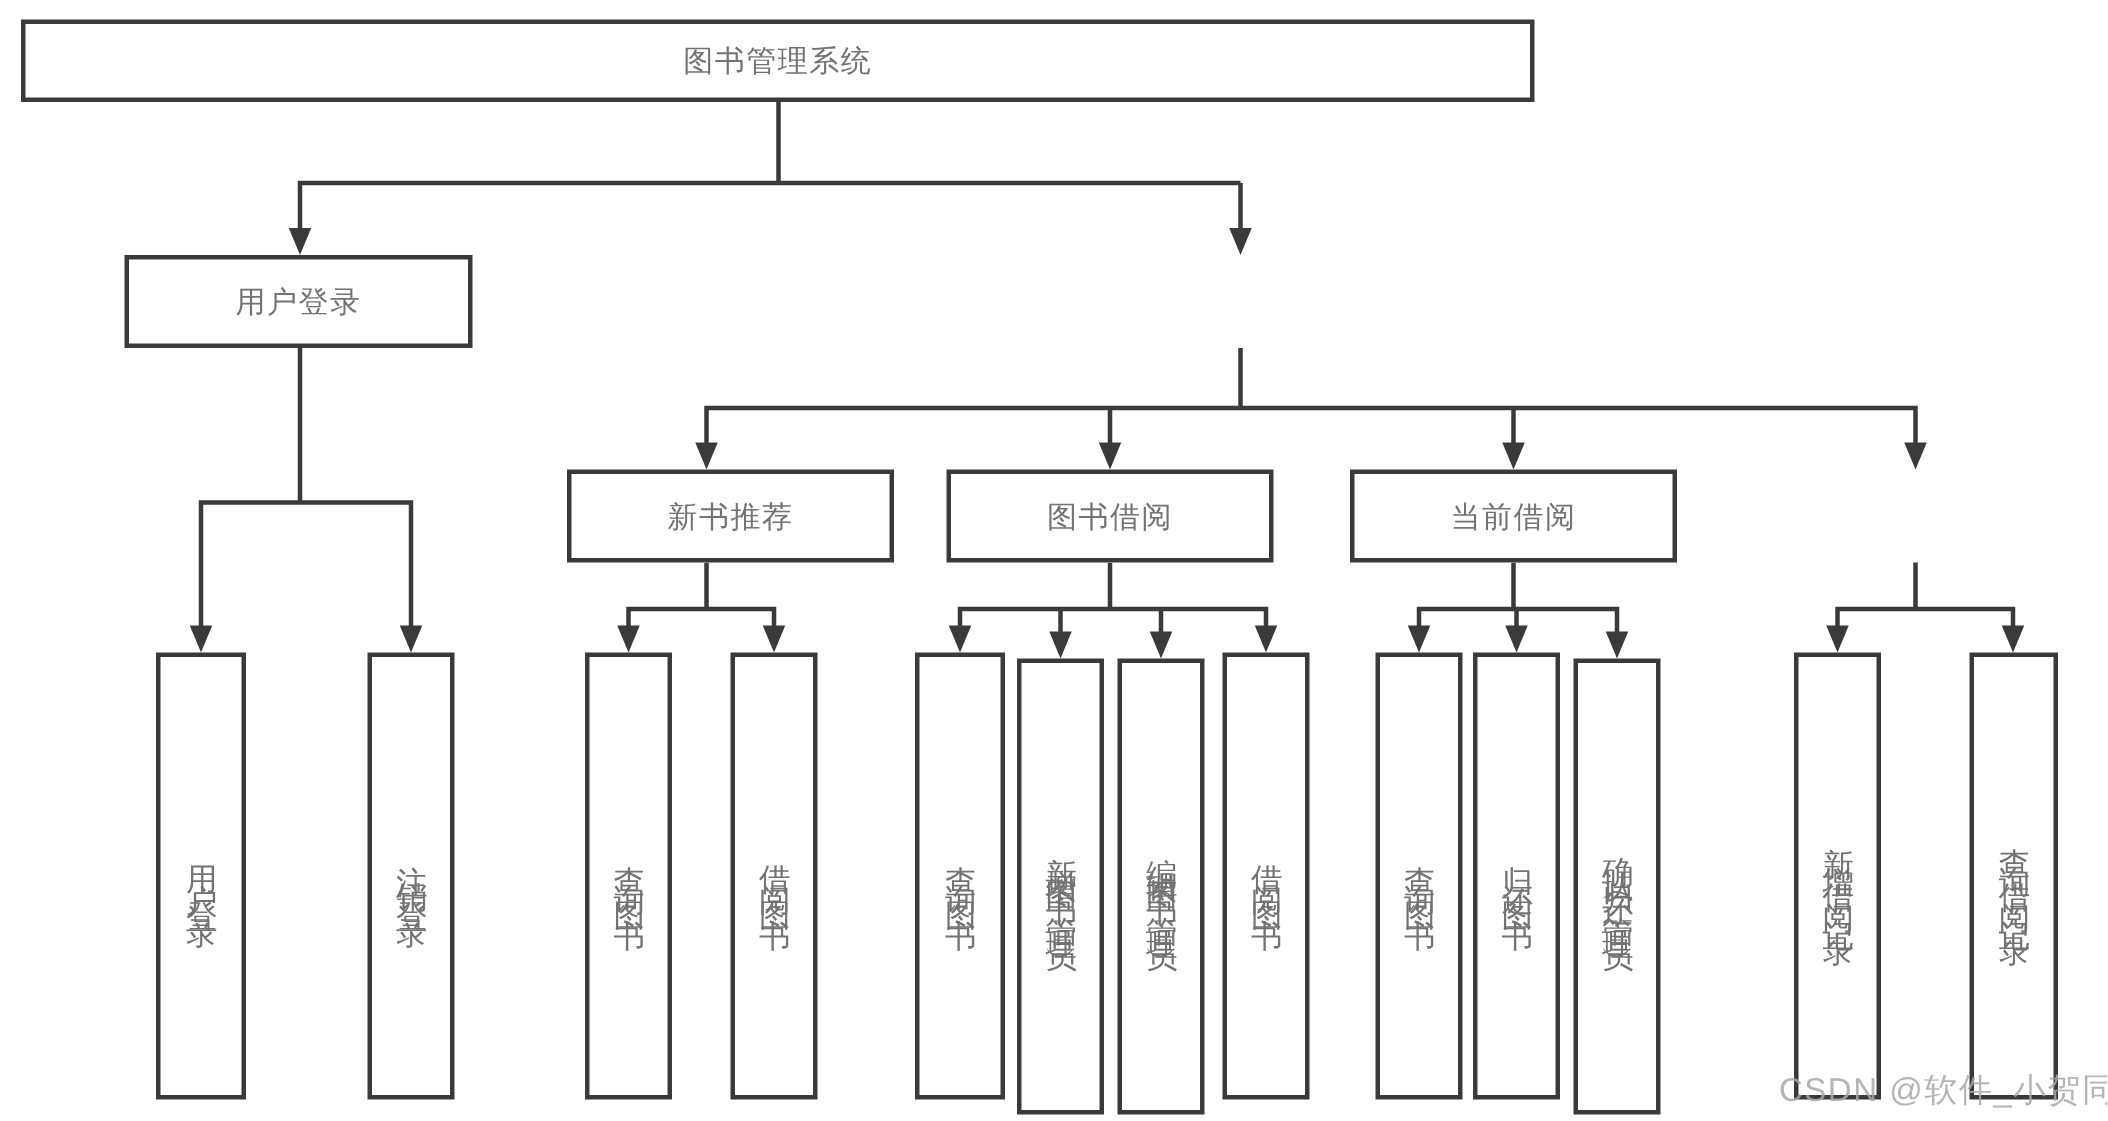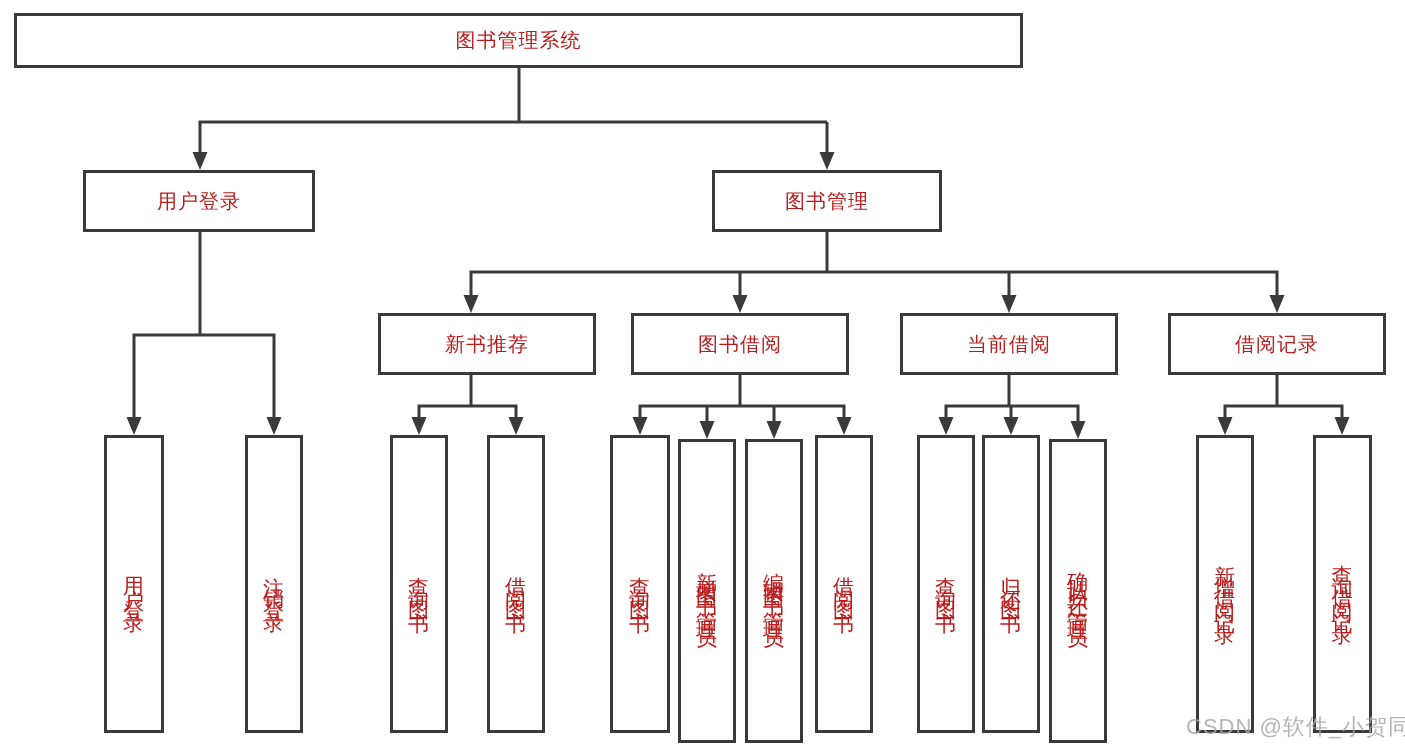--- a/index.html
+++ b/index.html
@@ -18,21 +18,21 @@
     pointer-events: none;
   }
   .node {
     position: absolute;
     background: #ffffff;
     border: 3px solid #3a3a3a;
     box-sizing: border-box;
     display: flex;
     align-items: center;
     justify-content: center;
-    color: #b91c1c;
+    color: #737373;
   }
   .hbox { font-size: 20px; letter-spacing: 1px; }
   .vbox { font-size: 21px; }
   .vtext {
     writing-mode: vertical-rl;
     text-orientation: mixed;
     letter-spacing: 12px;
     line-height: 1;
     white-space: nowrap;
   }
@@ -99,35 +99,29 @@
     </g>
   </svg>
 
   <div class="node hbox" style="left:14px; top:13px; width:1009px; height:55px;">
     <span>图书管理系统</span>
   </div>
 
   <div class="node hbox" style="left:83px; top:170px; width:232px; height:62px;">
     <span>用户登录</span>
   </div>
-  <div class="node hbox" style="left:712px; top:170px; width:230px; height:62px;">
-    <span>图书管理</span>
-  </div>
 
   <div class="node hbox" style="left:362px; top:313px; width:218px; height:62px;margin-left:16px;">
     <span>新书推荐</span>
   </div>
   <div class="node hbox" style="left:900px; top:313px; width:218px; height:62px;">
     <span>当前借阅</span>
   </div>
   <div class="node hbox" style="left:631px; top:313px; width:218px; height:62px;">
     <span>图书借阅</span>
-  </div>
-  <div class="node hbox" style="left:1168px; top:313px; width:218px; height:62px;">
-    <span>借阅记录</span>
   </div>
 
   <div class="node vbox" style="left:104px; top:435px; width:60px; height:298px;">
     <span class="vtext">用户登录</span>
   </div>
   <div class="node vbox" style="left:245px; top:435px; width:58px; height:298px;">
     <span class="vtext">注销登录</span>
   </div>
 
   <div class="node vbox" style="left:390px; top:435px; width:58px; height:298px;">

